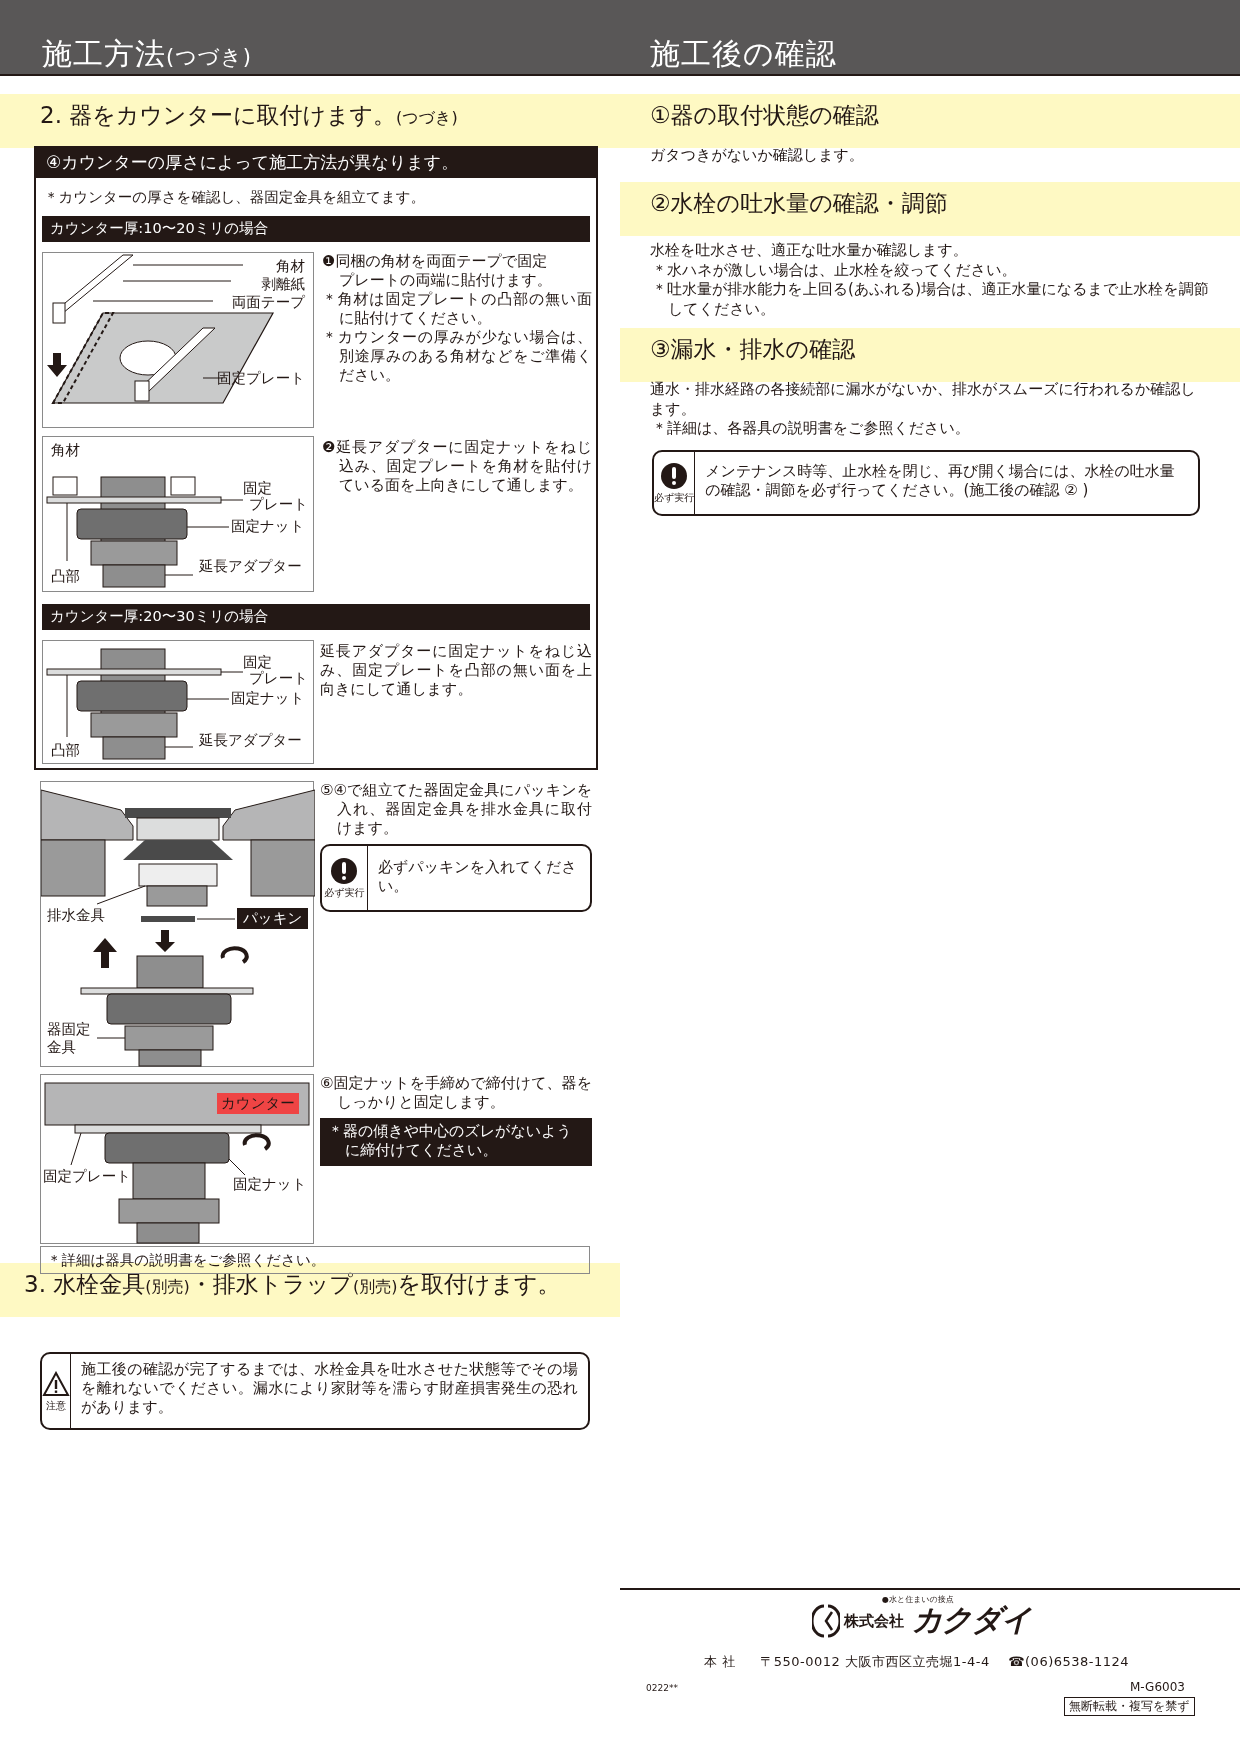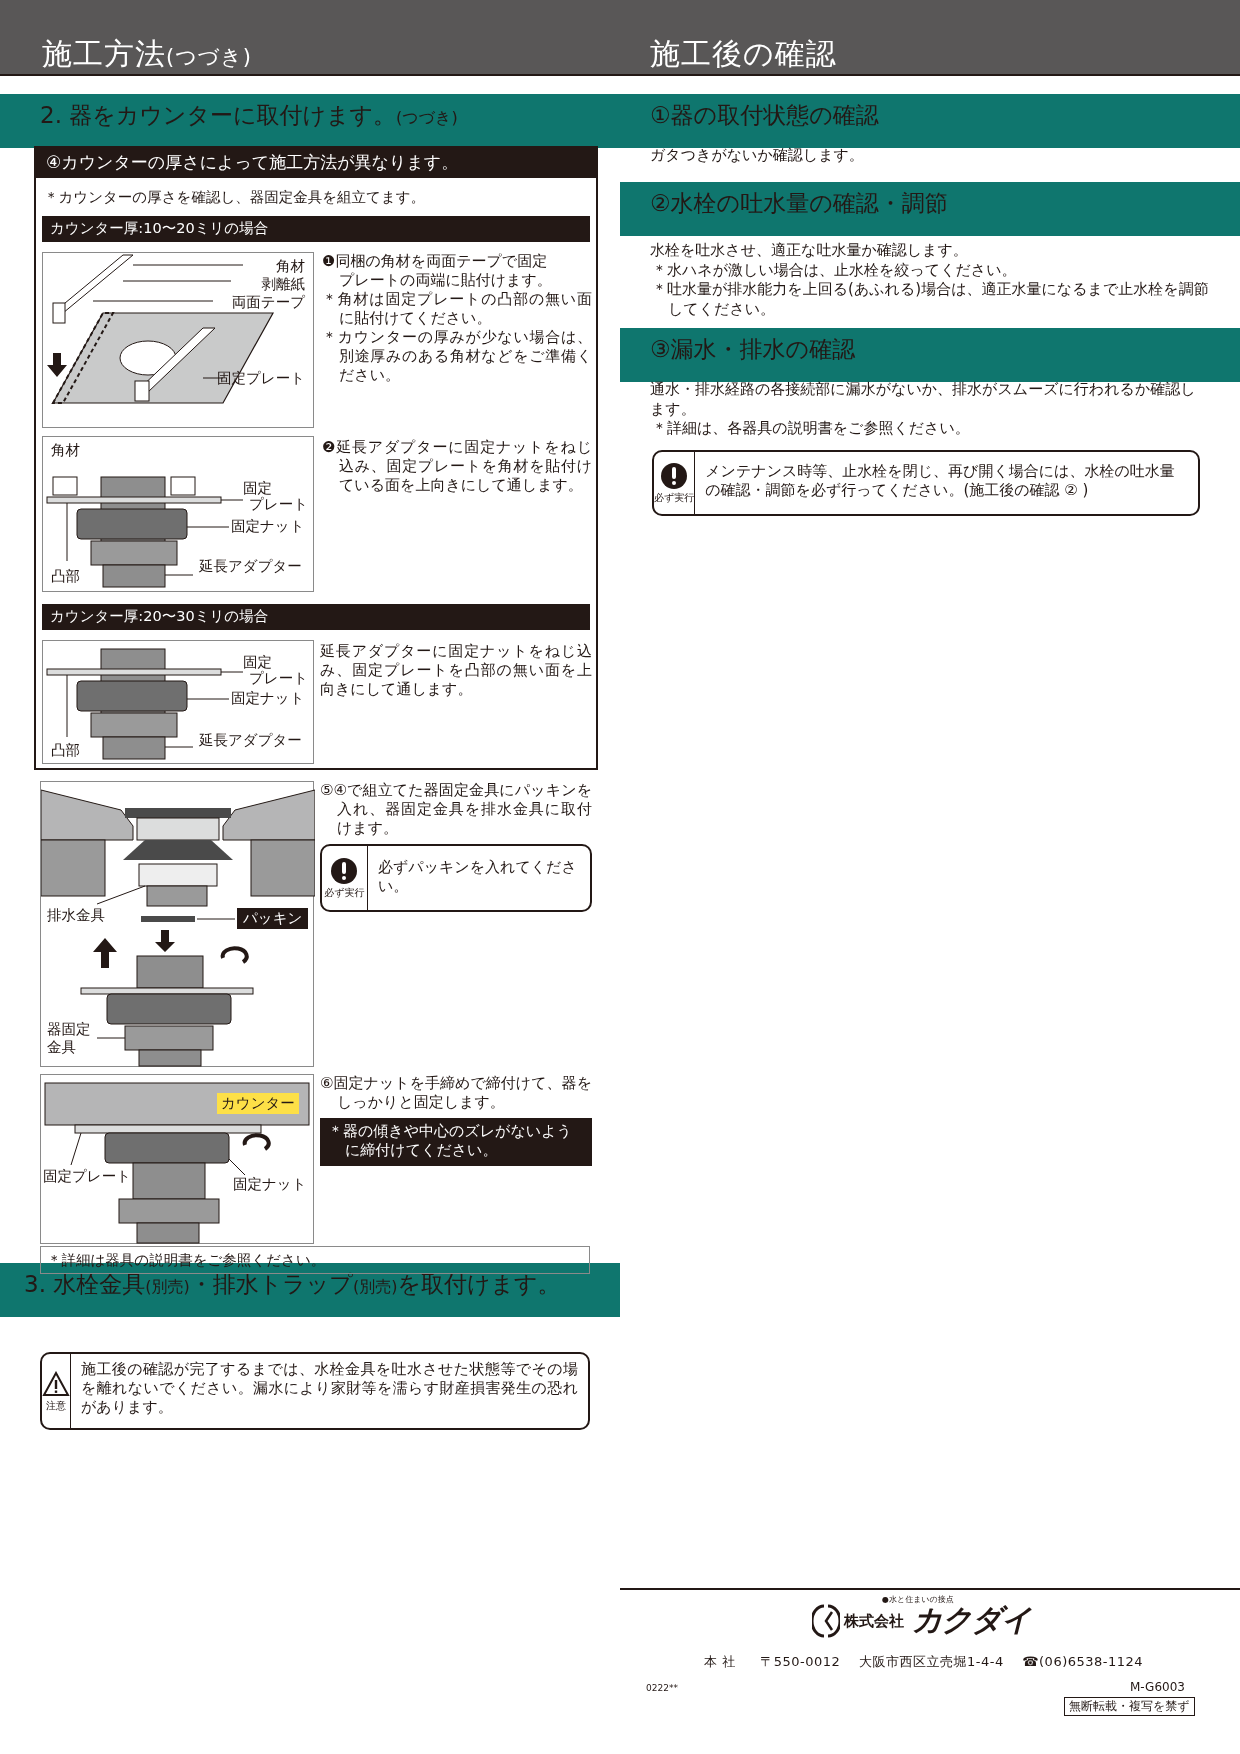--- a/index.html
+++ b/index.html
@@ -6,21 +6,21 @@
   body {
     width: 1240px; height: 1754px; background: #fff; position: relative; overflow: hidden;
     font-family: "DejaVu Sans", "Liberation Sans", sans-serif; color: #231815;
   }
   .abs { position: absolute; }
   
   .top-band { left: 0; top: 0; width: 1240px; height: 76px; background: #595757; border-bottom: 2px solid #231815; }
   .top-title { color: #fff; font-size: 30px; top: 34px; letter-spacing: 1px; }
   .top-title small { font-size: 21px; }
   
-  .gray-band { background: #0f766e; height: 54px; }
+  .gray-band { background: #fef9c3; height: 54px; }
   .gray-band .txt { position: absolute; top: 6px; font-size: 23px; color: #231815; white-space: nowrap; }
   .gray-band .txt small { font-size: 16px; }
   
   .box4 { left: 34px; top: 146px; width: 564px; height: 624px; border: 2px solid #231815; }
   .box4-head { left: 0; top: 0; width: 560px; height: 30px; background: #231815; color: #fff; font-size: 17px; padding: 3px 10px; }
   .note { font-size: 14.5px; white-space: nowrap; }
   .dark-bar { background: #231815; color: #fff; font-size: 14.5px; padding: 3px 8px; }
   .fig { border: 1.5px solid #8a8a8a; background: #fff; }
   .fig-label { font-size: 14.5px; white-space: nowrap; }
   .body-text { font-size: 15px; line-height: 19px; }
@@ -181,21 +181,21 @@
     <rect x="4" y="8" width="264" height="42" fill="#b5b5b6" stroke="#231815"></rect>
     <rect x="34" y="50" width="186" height="8" fill="#dcdddd" stroke="#231815"></rect>
     <rect x="64" y="58" width="124" height="30" rx="4" fill="#6f6f6f" stroke="#231815"></rect>
     <rect x="92" y="88" width="72" height="36" fill="#8e8e8e" stroke="#231815"></rect>
     <rect x="78" y="124" width="100" height="24" fill="#9a9a9a" stroke="#231815"></rect>
     <rect x="96" y="148" width="62" height="20" fill="#8e8e8e" stroke="#231815"></rect>
     <path d="M204,70 a12,8 0 1,1 20,4" fill="none" stroke="#231815" stroke-width="4"></path>
     <line x1="40" y1="58" x2="30" y2="90" stroke="#231815"></line>
     <line x1="188" y1="84" x2="204" y2="100" stroke="#231815"></line>
   </svg>
-  <div class="abs fig-label" style="left:176px; top:18px; background:#fde047; padding:1px 4px;">カウンター</div>
+  <div class="abs fig-label" style="left:176px; top:18px; background:#ef4444; padding:1px 4px;">カウンター</div>
   <div class="abs fig-label" style="left:2px; top:92px;">固定プレート</div>
   <div class="abs fig-label" style="left:192px; top:100px;">固定ナット</div>
 </div>
 
 <div class="abs body-text justify" style="left:320px; top:1074px; width:272px; padding-left:17px; text-indent:-17px;">⑥固定ナットを手締めで締付けて、器をしっかりと固定します。</div>
 <div class="abs body-text" style="left:320px; top:1118px; width:272px; height:48px; background:#231815; color:#fff; padding:4px 8px 4px 25px; text-indent:-17px;">＊器の傾きや中心のズレがないように締付けてください。</div>
 
 <div class="abs gray-band" style="left:0; top:1263px; width:620px;">
   <div class="txt" style="left:24px;">
     <span>3. 水栓金具</span><small>(別売)</small><span>・排水トラップ</span><small>(別売)</small><span>を取付けます。</span>
@@ -255,19 +255,19 @@
     <polyline points="20,8 14,17 20,26" fill="none" stroke="#231815" stroke-width="2.5"></polyline>
   </svg>
   <div class="abs" style="left:70px; top:0; font-size:8px;">●水と住まいの接点</div>
   <div class="abs" style="left:32px; top:18px; font-size:15px; font-weight:bold;">株式会社</div>
   <div class="abs" style="left:100px; top:6px; font-size:30px; font-weight:bold; letter-spacing:-1px; font-style:italic;">カクダイ</div>
 </div>
 
 <div class="abs" style="left:704px; top:1653px; font-size:13px; white-space:nowrap; letter-spacing:0.5px;">
   <span>本 社</span>
   <span style="margin-left:20px;">〒550-0012</span>
-  <span style="margin-left:14px;">大阪市西区立売堀1-4-4</span>
+  <span style="">大阪市西区立売堀1-4-4</span>
   <span style="margin-left:14px;">☎(06)6538-1124</span>
 </div>
 
 <div class="abs" style="left:646px; top:1683px; font-size:9px;">0222**</div>
 <div class="abs" style="left:1130px; top:1680px; font-size:12px;">M-G6003</div>
 <div class="abs" style="left:1064px; top:1697px; font-size:12px; border:1px solid #231815; padding:0 4px; white-space:nowrap;font-family:Liberation Mono, monospace;">無断転載・複写を禁ず</div>
 
 </body></html>

